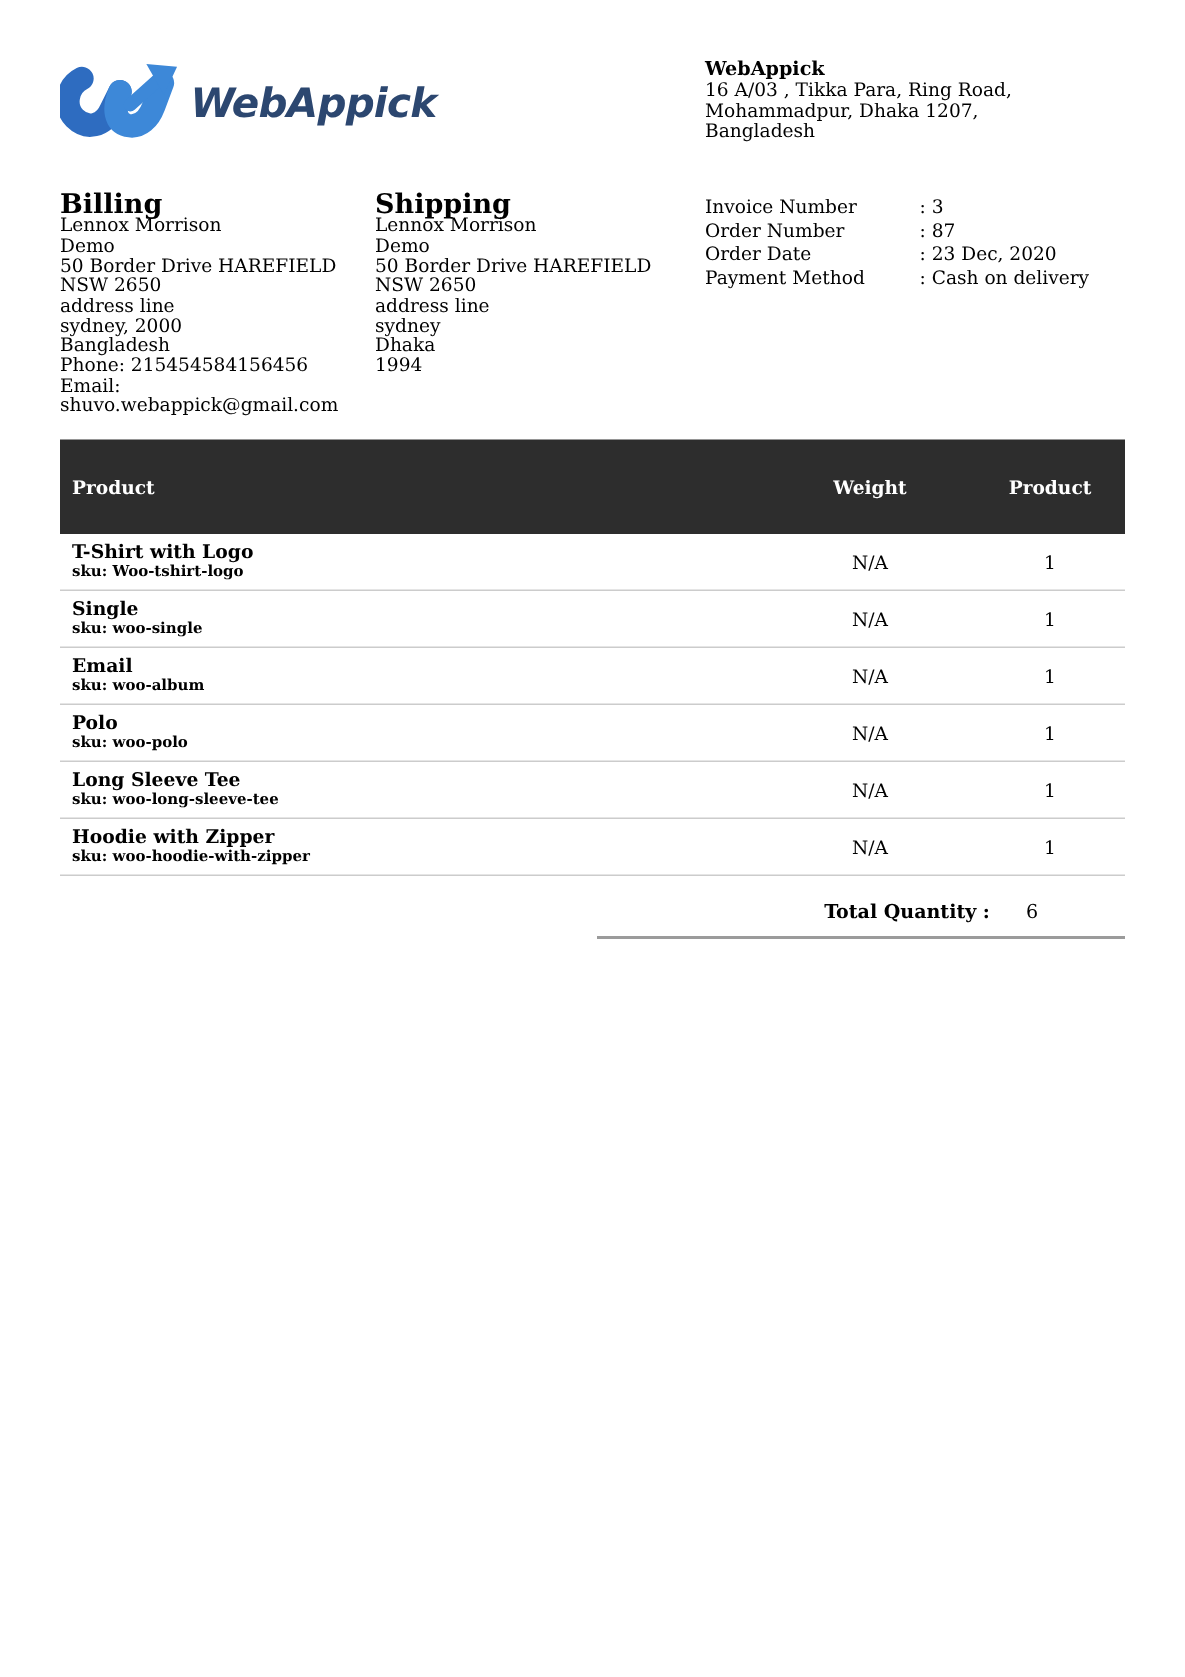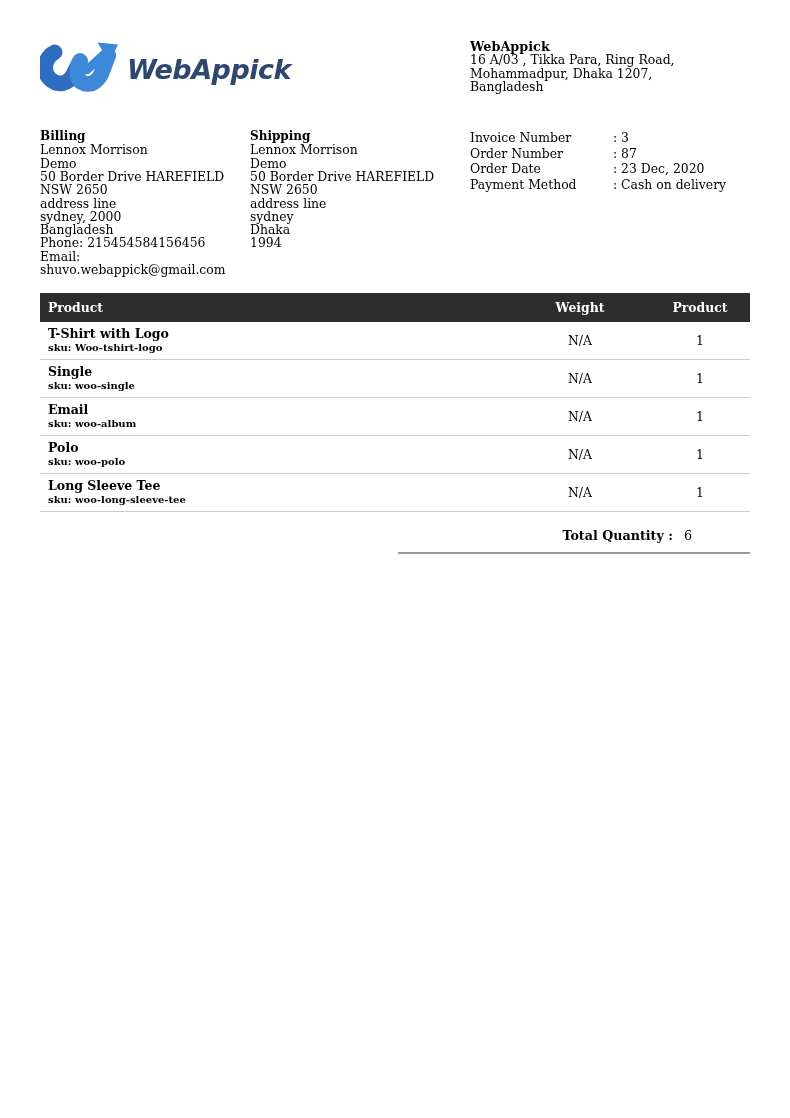--- a/index.html
+++ b/index.html
@@ -17,41 +17,41 @@
     font-family:"DejaVu Sans", sans-serif; font-weight:bold; font-style:italic;
     font-size:27px; color:#2c4770; letter-spacing:-0.5px;
   }
   .company { width:280px; font-size:12.4px; line-height:13.4px; }
   .company .name { font-weight:bold; font-size:12.8px; }
 
   
   .addresses { display:flex; margin-top:33px; }
   .billing { width:210px; }
   .shipping { width:220px; }
-  .block-title { font-weight:bold; font-size:12px; line-height:13.4px; }
+  .block-title { font-weight:bold; font-size:18px; line-height:13.4px; }
   .addr-line { font-size:12.4px; line-height:13.3px; }
   .meta { width:280px; margin-left:auto; font-size:12.4px; }
   .meta-row { display:grid; grid-template-columns:143px 1fr; line-height:15.7px; }
 
   
   table.items { width:100%; border-collapse:collapse; margin-top:17px; }
   .items thead th {
     background:#2d2d2d; color:#ffffff; font-size:12.4px; font-weight:bold;
-    padding:7px 8px; text-align:center;
+    padding:24px 8px; text-align:center;
   }
   .items thead th.left { text-align:left; }
   .items tbody td { border-bottom:1px solid #cccccc; padding:5px 8px 6px; vertical-align:middle; }
   .pname { font-weight:bold; font-size:12.5px; line-height:14px; }
   .psku { font-size:10px; line-height:11px; margin-top:1px;font-weight:bold; }
   .items td.c { text-align:center; font-size:12.4px; }
 
   
   .total {
     width:352px; margin-left:auto; display:flex; justify-content:flex-end;
-    align-items:baseline; gap:11px; padding:16px 58px 9px 0;
+    align-items:baseline; gap:24px; padding:16px 58px 9px 0;
     border-bottom:2px solid #9b9b9b; font-size:12.7px;
   }
   .total-label { font-weight:bold; }
 </style>
 </head>
 <body>
 
 <div class="page">
   <div class="content">
 
@@ -186,20 +186,28 @@
 
           <tr>
             <td>
               <div class="pname">Long Sleeve Tee</div>
               <div class="psku">sku: woo-long-sleeve-tee</div>
             </td>
             <td class="c">N/A</td>
             <td class="c">1</td>
           </tr>
 
+          <tr>
+            <td>
+              <div class="pname">Hoodie with Zipper</div>
+              <div class="psku">sku: woo-hoodie-with-zipper</div>
+            </td>
+            <td class="c">N/A</td>
+            <td class="c">1</td>
+          </tr>
         </tbody>
     </table>
 
     <div class="total">
       <span class="total-label">Total Quantity :</span>
       <span>6</span>
     </div>
 
   </div>
 </div>

